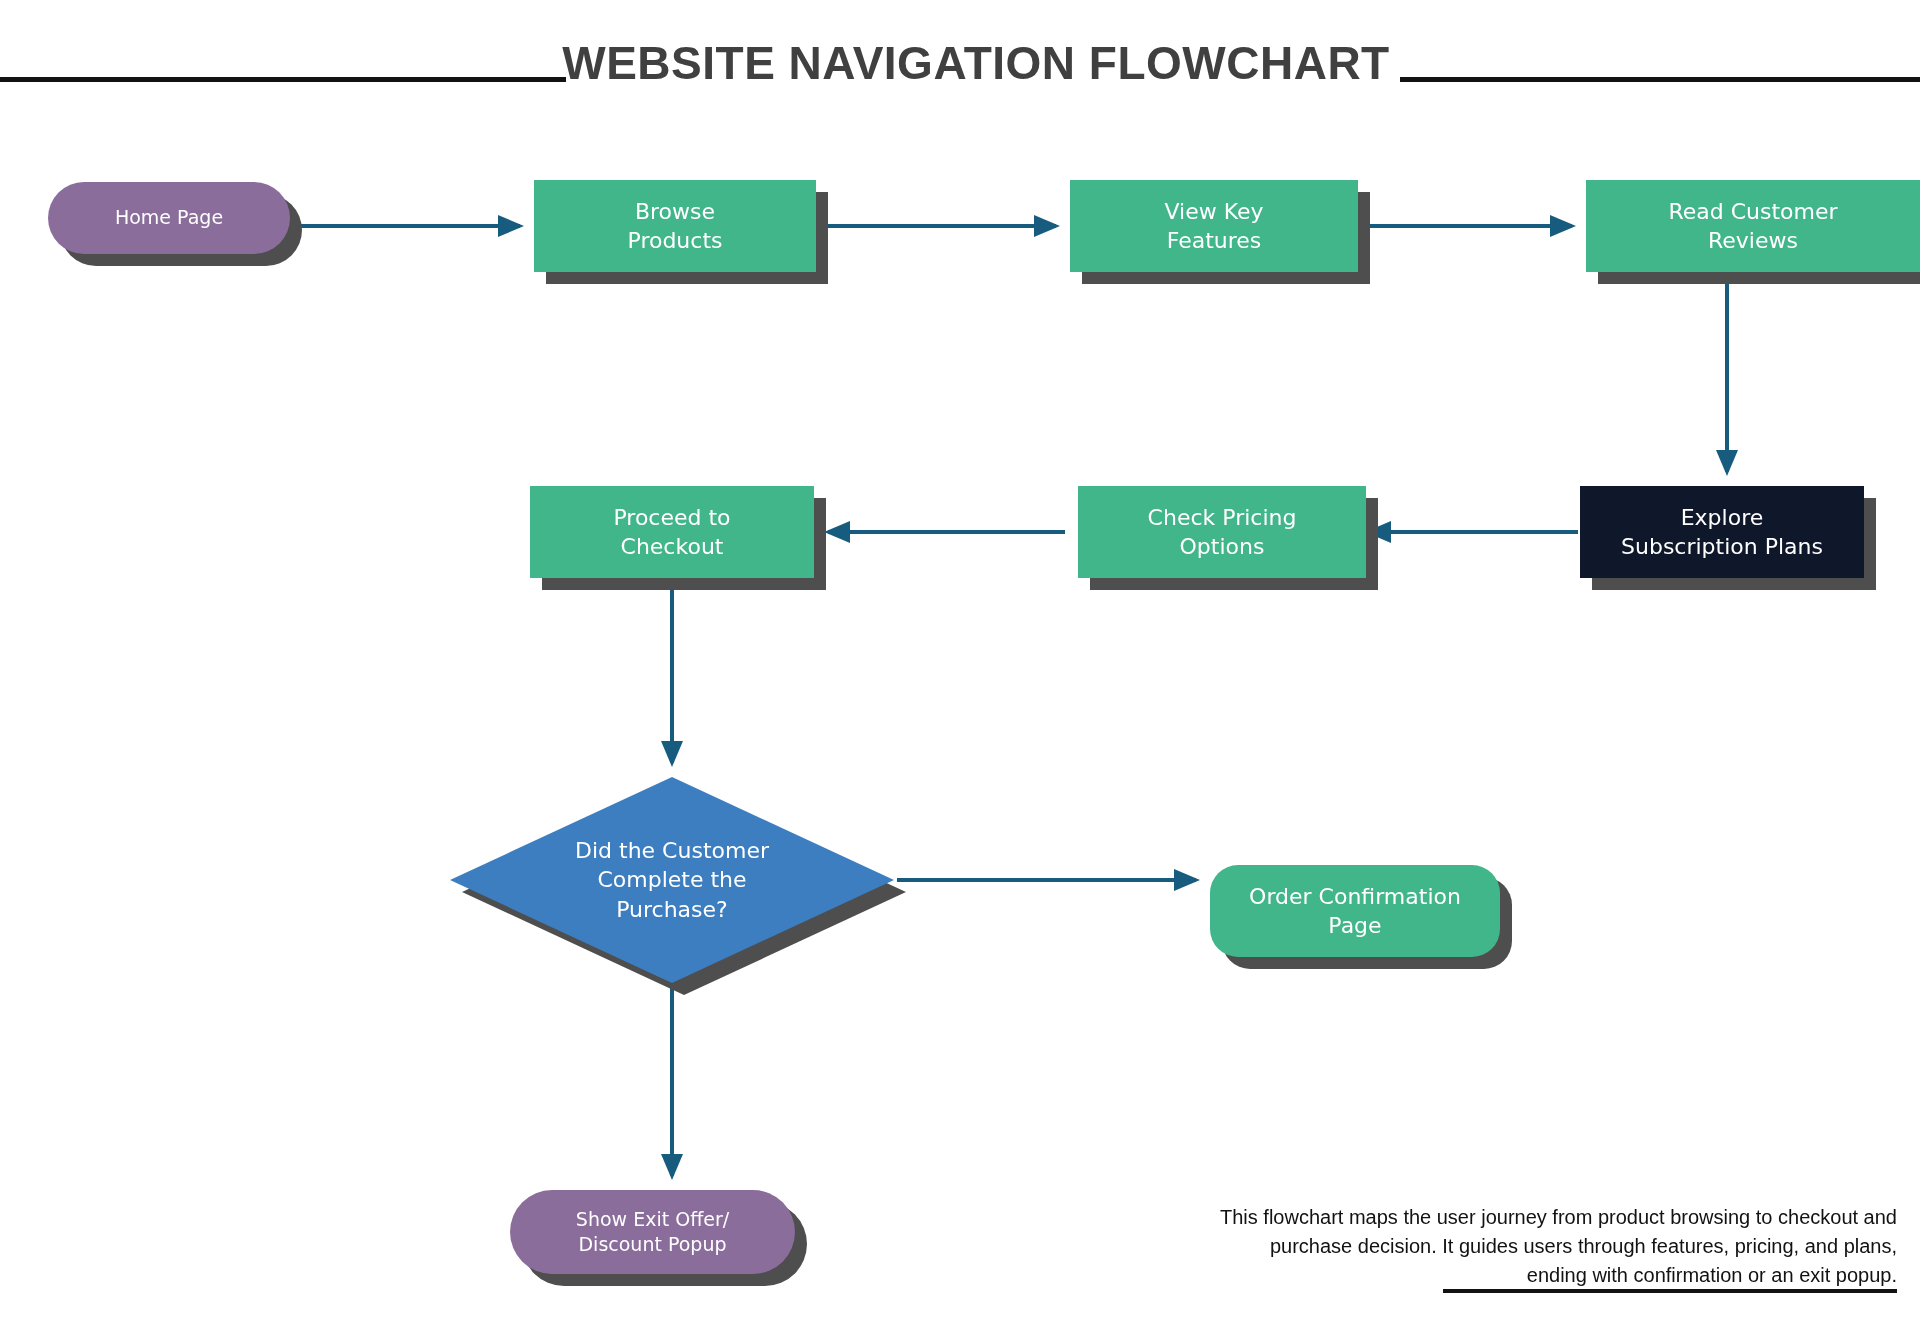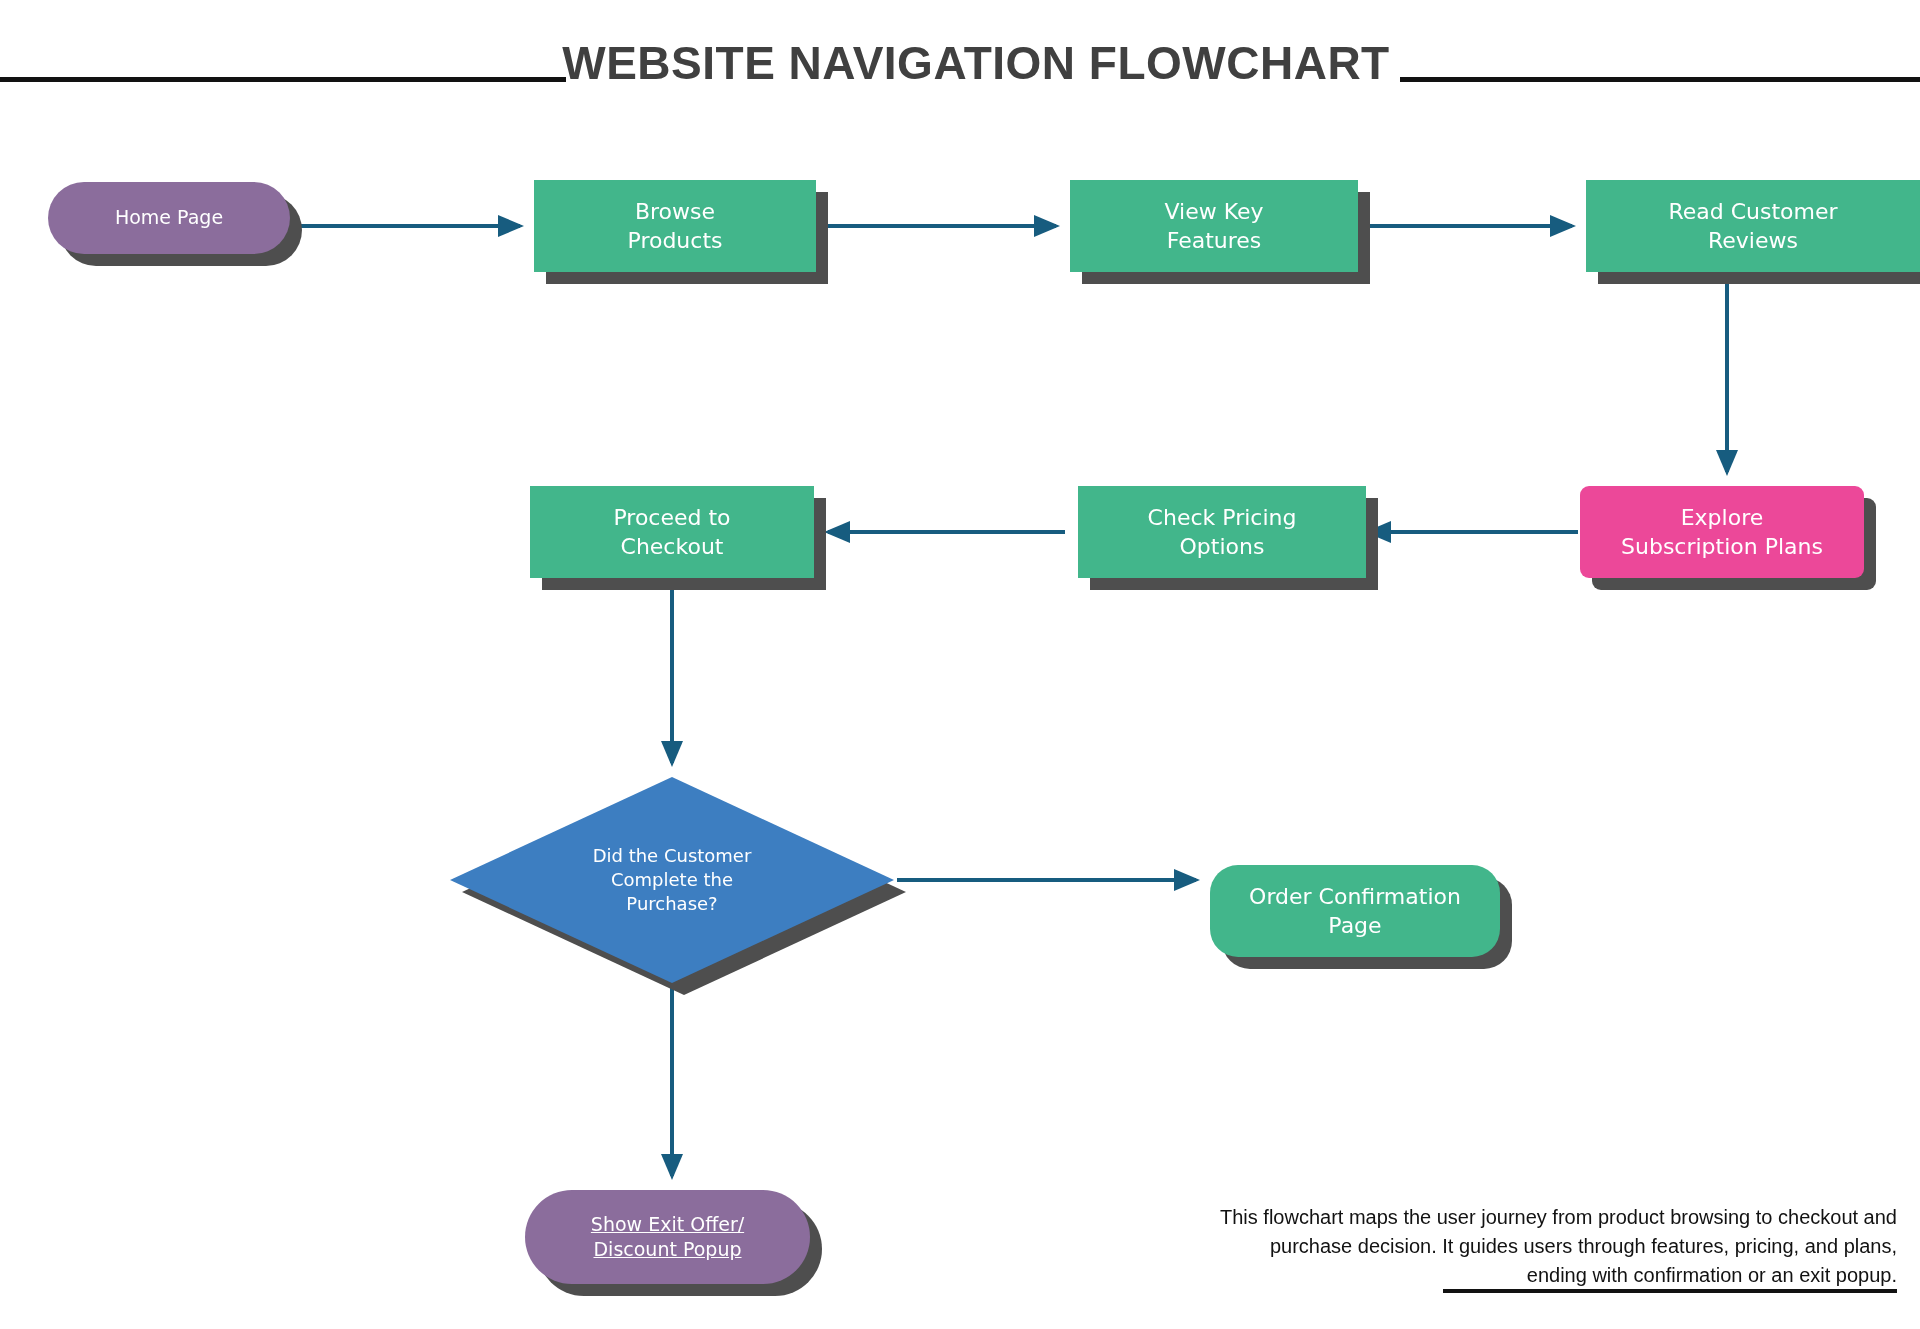--- a/index.html
+++ b/index.html
@@ -17,39 +17,39 @@
     font-size:46px;font-weight:700;letter-spacing:.5px;color:#404040;white-space:nowrap;
   }
   
   .node{
     position:absolute;display:flex;align-items:center;justify-content:center;
     text-align:center;color:#ffffff;font-size:22px;line-height:1.32;
     white-space:pre-line;box-shadow:12px 12px 0 #4e4e4e;
   }
   .green{background:#42b68b;}
   .purple{background:#8b6d9c;}
-  .maroon{background:#ec4899;border-radius:9px;}
+  .maroon{background:#0f172a;}
   .pill{border-radius:48px;font-size:19px;}
   .rounded{border-radius:28px;margin-top:32px;}
   .n-home{left:48px;top:182px;width:242px;height:72px;}
   .n-browse{left:534px;top:180px;width:282px;height:92px;}
   .n-viewkey{left:1070px;top:180px;width:288px;height:92px;}
   .n-read{left:1586px;top:180px;width:334px;height:92px;}
   .n-proceed{left:530px;top:486px;width:284px;height:92px;}
   .n-pricing{left:1067px;top:486px;width:288px;height:92px;margin-left:11px;}
   .n-explore{left:1580px;top:486px;width:284px;height:92px;}
   .n-order{left:1210px;top:833px;width:290px;height:92px;}
-  .n-exit{left:525px;top:1190px;width:285px;height:94px;text-decoration:underline;}
+  .n-exit{left:510px;top:1190px;width:285px;height:84px;}
   
   .decision-wrap{position:absolute;left:450px;top:777px;width:462px;height:224px;}
   .decision-wrap svg{position:absolute;left:0;top:0;}
   .decision-label{
     position:absolute;left:0;top:0;width:444px;height:206px;
     display:flex;align-items:center;justify-content:center;text-align:center;
-    color:#ffffff;font-size:18px;line-height:1.33;white-space:pre-line;
+    color:#ffffff;font-size:22px;line-height:1.33;white-space:pre-line;
   }
   
   .arrows{position:absolute;left:0;top:0;pointer-events:none;}
   
   .footer-note{
     position:absolute;top:1203px;right:23px;width:780px;
     text-align:right;color:#121212;font-size:20px;line-height:29px;white-space:pre-line;
     font-family:"Liberation Sans",sans-serif;
   }
   .footer-rule{position:absolute;left:1443px;top:1289px;width:454px;height:4px;background:#121212;}

